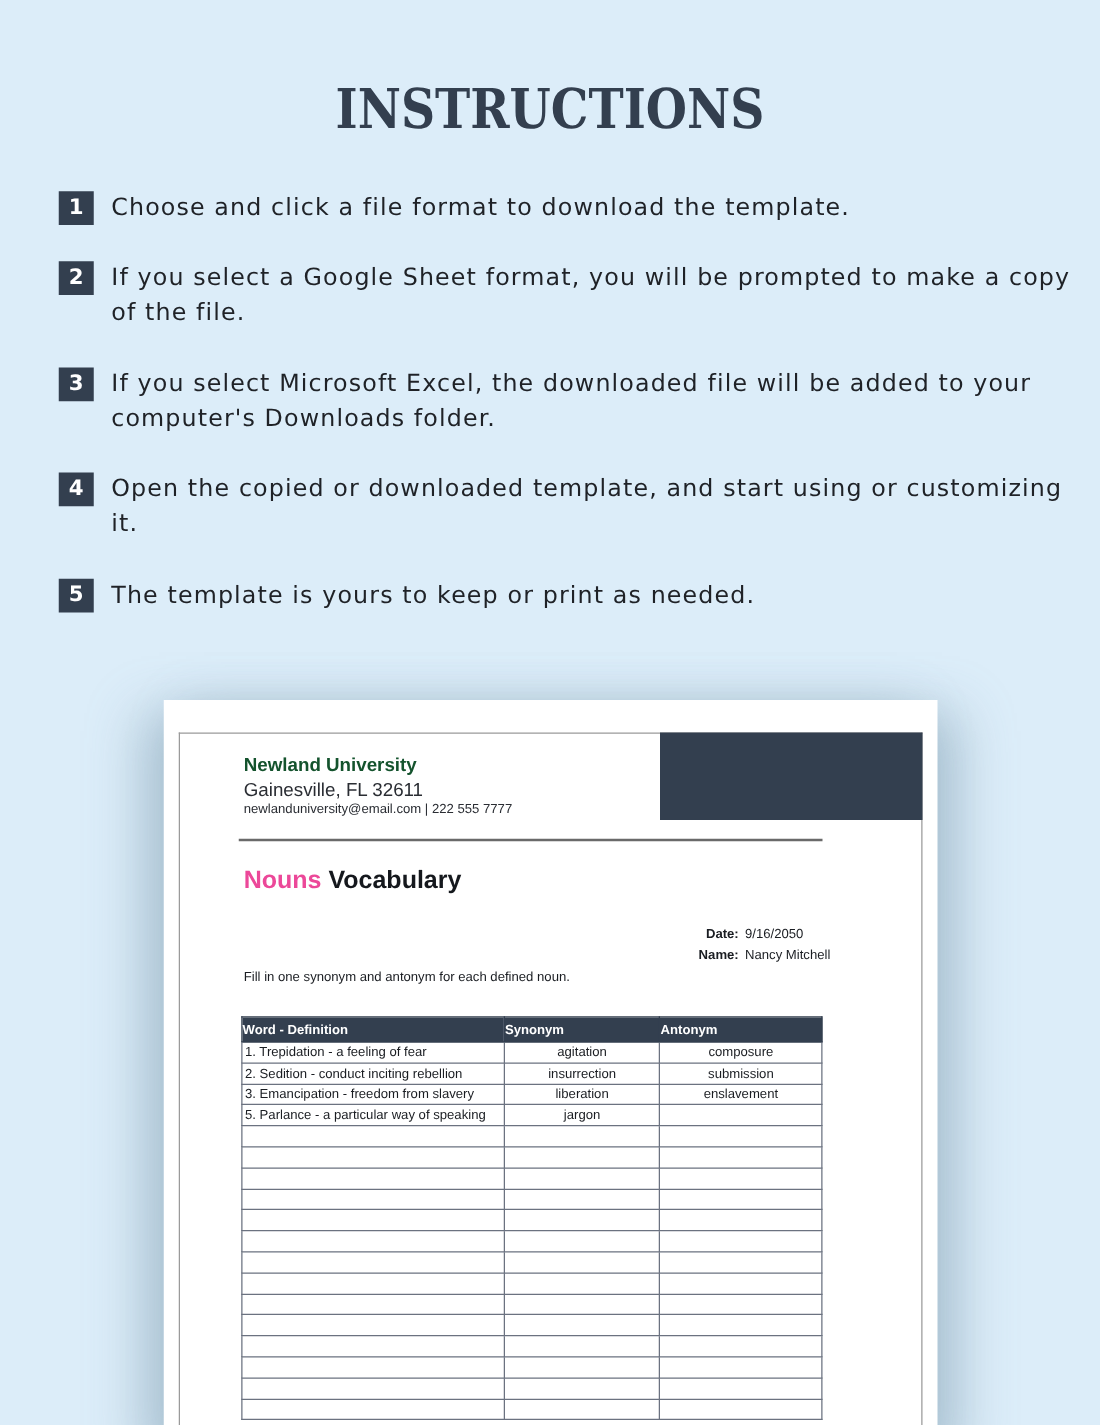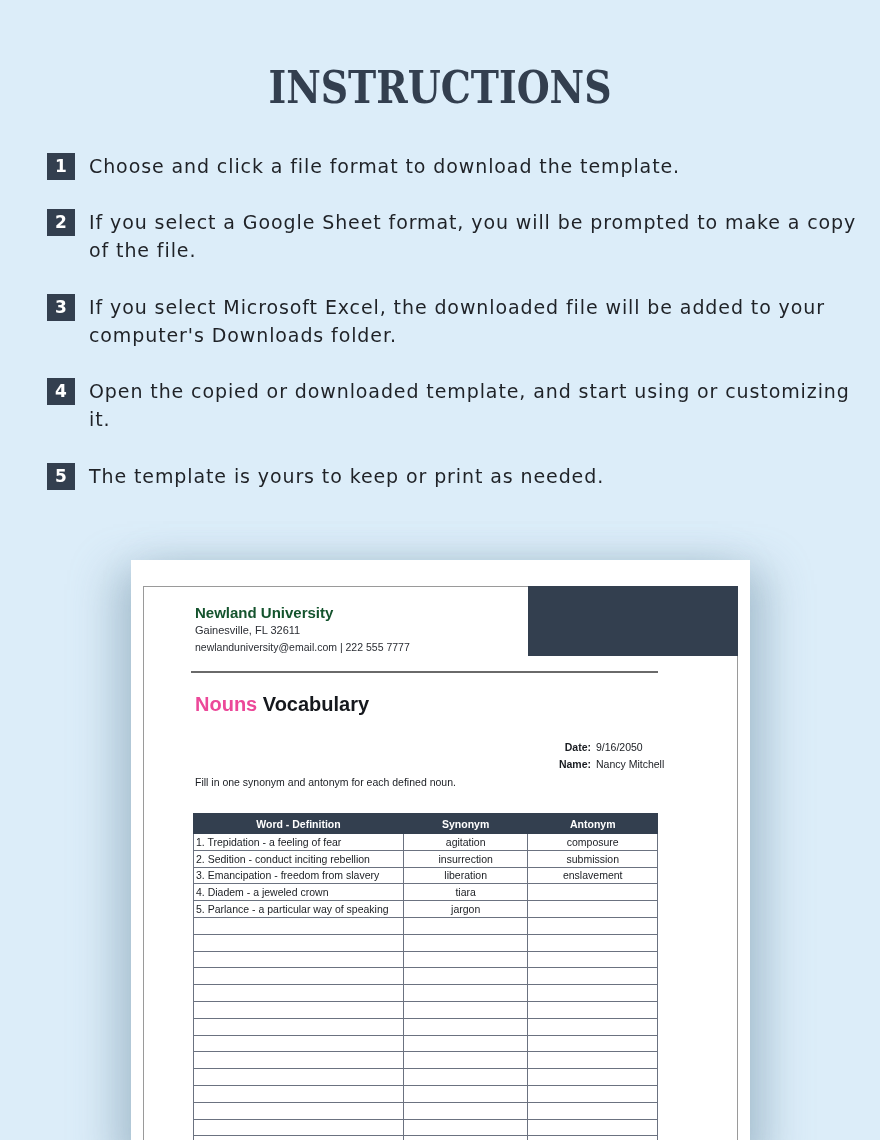--- a/index.html
+++ b/index.html
@@ -66,21 +66,21 @@
       background: #333f4f;
     }
     .org-name {
       position: absolute; left: 64px; top: 44px;
       font-family: "Liberation Sans", sans-serif;
       font-weight: bold; font-size: 15px; color: #14532d;
     }
     .org-addr {
       position: absolute; left: 64px; top: 64px;
       font-family: "Liberation Sans", sans-serif;
-      font-size: 11px; color: #2a2d33;
+      font-size: 15px; color: #2a2d33;
     }
     .org-contact {
       position: absolute; left: 64px; top: 81px;
       font-family: "Liberation Sans", sans-serif;
       font-size: 10.5px; color: #2a2d33;
     }
     .divider {
       position: absolute; left: 60px; top: 111px;
       width: 467px; height: 2px; background: #6a6a6a;
     }
@@ -110,21 +110,21 @@
       font-family: "Liberation Sans", sans-serif;
       font-size: 10.5px;
       color: #1a1d22;
     }
     table.vocab th {
       background: #333f4f;
       color: #ffffff;
       font-weight: bold;
       height: 20px;
       border: 1px solid #333f4f;
-      text-align: center;
+      text-align: left;
       padding: 0;
     }
     table.vocab td {
       height: 16.8px;
       border: 1px solid #6b7280;
       padding: 0 2px;
       line-height: 14px;
       white-space: nowrap;
     }
     table.vocab td.c { text-align: center; }
@@ -206,25 +206,20 @@
           <td>2. Sedition - conduct inciting rebellion</td>
           <td class="c">insurrection</td>
           <td class="c">submission</td>
         </tr>
         <tr>
           <td>3. Emancipation - freedom from slavery</td>
           <td class="c">liberation</td>
           <td class="c">enslavement</td>
         </tr>
         <tr>
-          <td>4. Diadem - a jeweled crown</td>
-          <td class="c">tiara</td>
-          <td class="c"></td>
-        </tr>
-        <tr>
           <td>5. Parlance - a particular way of speaking</td>
           <td class="c">jargon</td>
           <td class="c"></td>
         </tr>
         <tr>
           <td></td>
           <td class="c"></td>
           <td class="c"></td>
         </tr>
         <tr>

